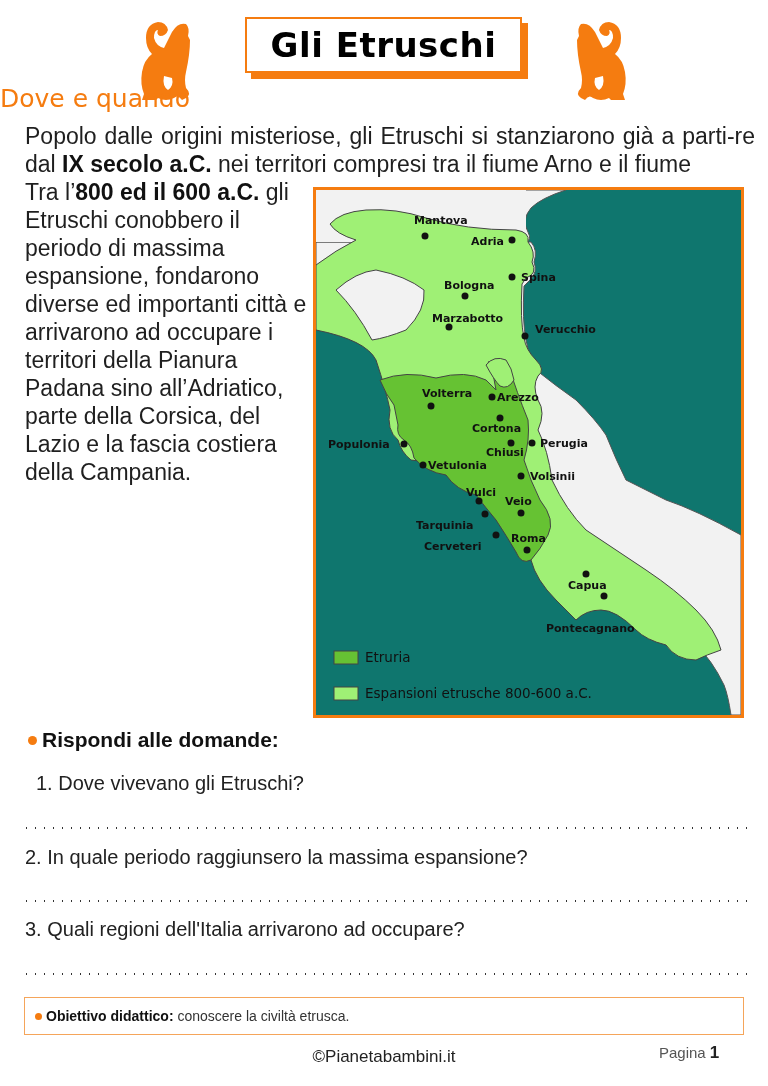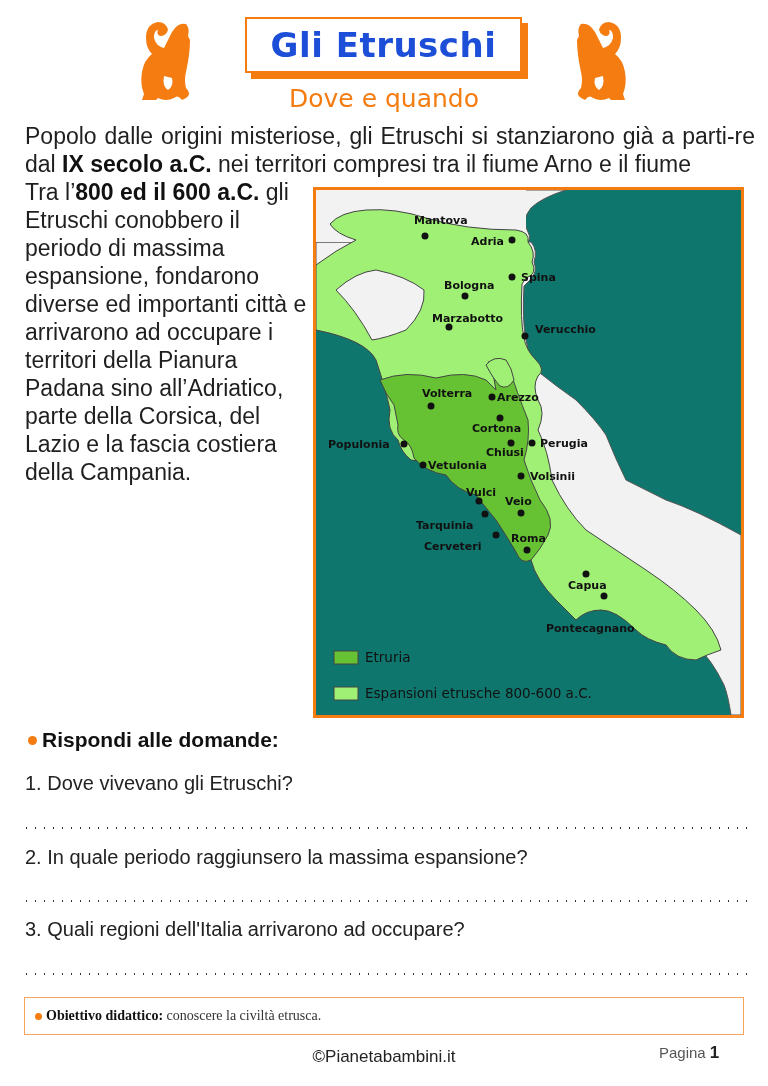--- a/index.html
+++ b/index.html
@@ -7,22 +7,22 @@
          font-family: "Liberation Sans", "DejaVu Sans", sans-serif; color: #1a1a1a; }
 
   
   .griffin { position: absolute; top: 14px; width: 60px; height: 90px; }
   .griffin.left { left: 134px; }
   .griffin.right { left: 573px; }
   .title-wrap { position: absolute; left: 245px; top: 17px; width: 277px; height: 56px; }
   .title-shadow { position: absolute; left: 6px; top: 6px; width: 277px; height: 56px; background: #f57c10; }
   .title-box { position: absolute; left: 0; top: 0; width: 273px; height: 52px; background: #fff;
                border: 2px solid #f57c10; display: flex; align-items: center; justify-content: center; }
-  .title-text { font-family: "DejaVu Sans", sans-serif; font-weight: bold; font-size: 34px; color: #1d4ed8; letter-spacing: 0.5px; }
-  .subtitle { position: absolute; left: 0; width: 768px; top: 84px; text-align: center;
+  .title-text { font-family: "DejaVu Sans", sans-serif; font-weight: bold; font-size: 34px; color: #000000; letter-spacing: 0.5px; }
+  .subtitle { position: absolute; left: 0; width: 768px; top: 84px; 
               font-family: "DejaVu Sans", sans-serif; font-size: 25px; color: #f57c10; }
 
   
   .para { font-size: 23px; line-height: 28px; color: #1f1f1f; }
   .intro { position: absolute; left: 25px; top: 122px; width: 730px; text-align: justify; }
   .col { position: absolute; left: 25px; top: 178px; width: 285px; }
   b { font-weight: bold; color: #111; }
 
   
   .map-frame { position: absolute; left: 313px; top: 187px; width: 425px; height: 525px;
@@ -34,21 +34,21 @@
   
   .section-head { position: absolute; left: 28px; top: 728px; font-size: 21px; font-weight: bold; color: #111; display: flex; align-items: center; }
   .bullet { display: inline-block; width: 9px; height: 9px; border-radius: 50%; background: #f57c10; margin-right: 5px; }
   .question { position: absolute; left: 25px; font-size: 20px; color: #222; }
   .dots { position: absolute; left: 22px; width: 726px; height: 4px;
           background-image: radial-gradient(circle, #333 0.9px, transparent 1.1px);
           background-size: 9px 4px; background-repeat: repeat-x; }
 
   
   .objective { position: absolute; left: 24px; top: 997px; width: 720px; height: 38px; border: 1.5px solid #f5a55a;
-               display: flex; align-items: center; font-size: 14px; color: #333; box-sizing: border-box; padding-left: 10px; font-family: Liberation Serif, serif; }
+               display: flex; align-items: center; font-size: 14px; color: #333; box-sizing: border-box; padding-left: 10px; }
   .objective .bullet { width: 7px; height: 7px; margin-right: 4px; }
   .objective b { color: #111; }
 
   .footer { position: absolute; left: 0; width: 768px; top: 1047px; text-align: center; font-size: 17px; color: #222; }
   .page-num { position: absolute; left: 650px; top: 1043px; font-size: 15px; color: #555; margin-left: 9px; }
   .page-num span.n { font-size: 17px; font-weight: bold; color: #222; margin-left: 4px; }
 </style>
 </head>
 <body>
 
@@ -152,21 +152,21 @@
     <rect x="18" y="497" width="24" height="13" fill="#9ff075" stroke="#444" stroke-width="1"></rect>
     <text class="legend-text" x="49" y="508">Espansioni etrusche 800-600 a.C.</text>
   </svg>
 </div>
 
 <div class="section-head">
   <span class="bullet"></span>
   <span>Rispondi alle domande:</span>
 </div>
 
-<div class="question" style="top: 772px;">1. Dove vivevano gli Etruschi?</div>
+<div class="question" style="top: 772px; margin-left: 11px;">1. Dove vivevano gli Etruschi?</div>
 <div class="dots" style="top: 826px;"></div>
 
 <div class="question" style="top: 846px; text-align: right;">2. In quale periodo raggiunsero la massima espansione?</div>
 <div class="dots" style="top: 899px;"></div>
 
 <div class="question" style="top: 918px;">3. Quali regioni dell'Italia arrivarono ad occupare?</div>
 <div class="dots" style="top: 972px;"></div>
 
 <div class="objective">
   <span class="bullet"></span>

